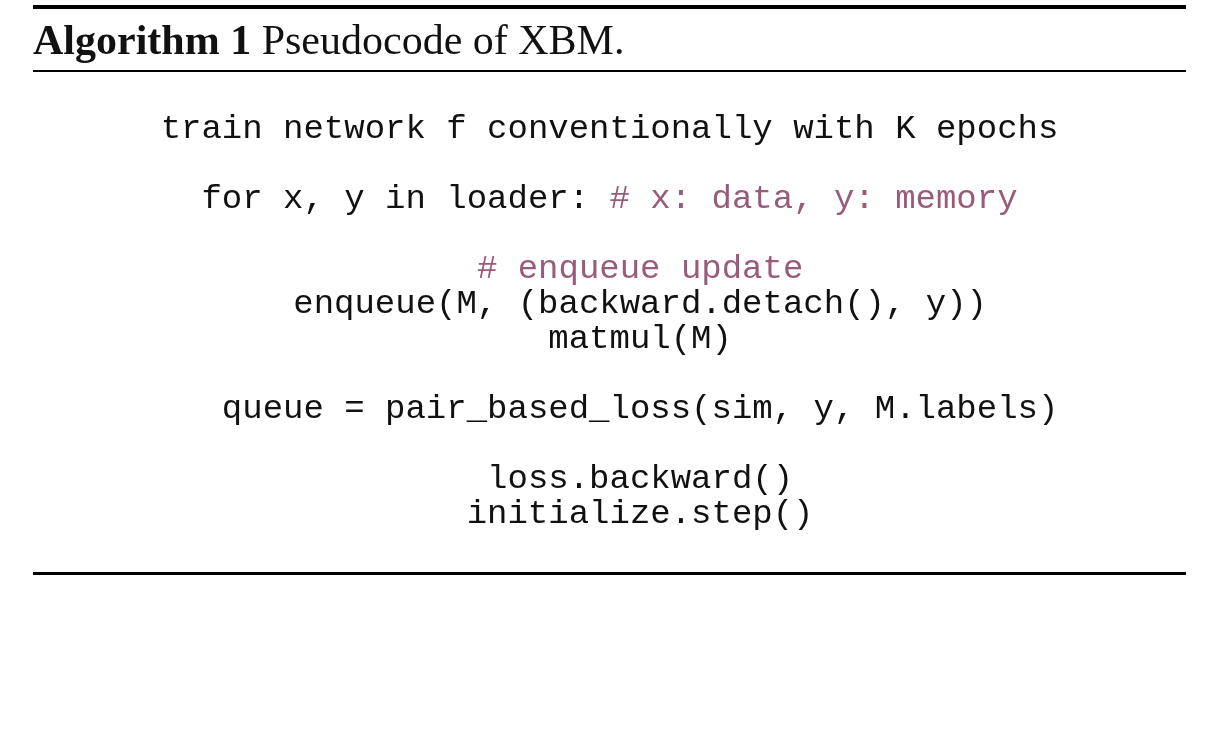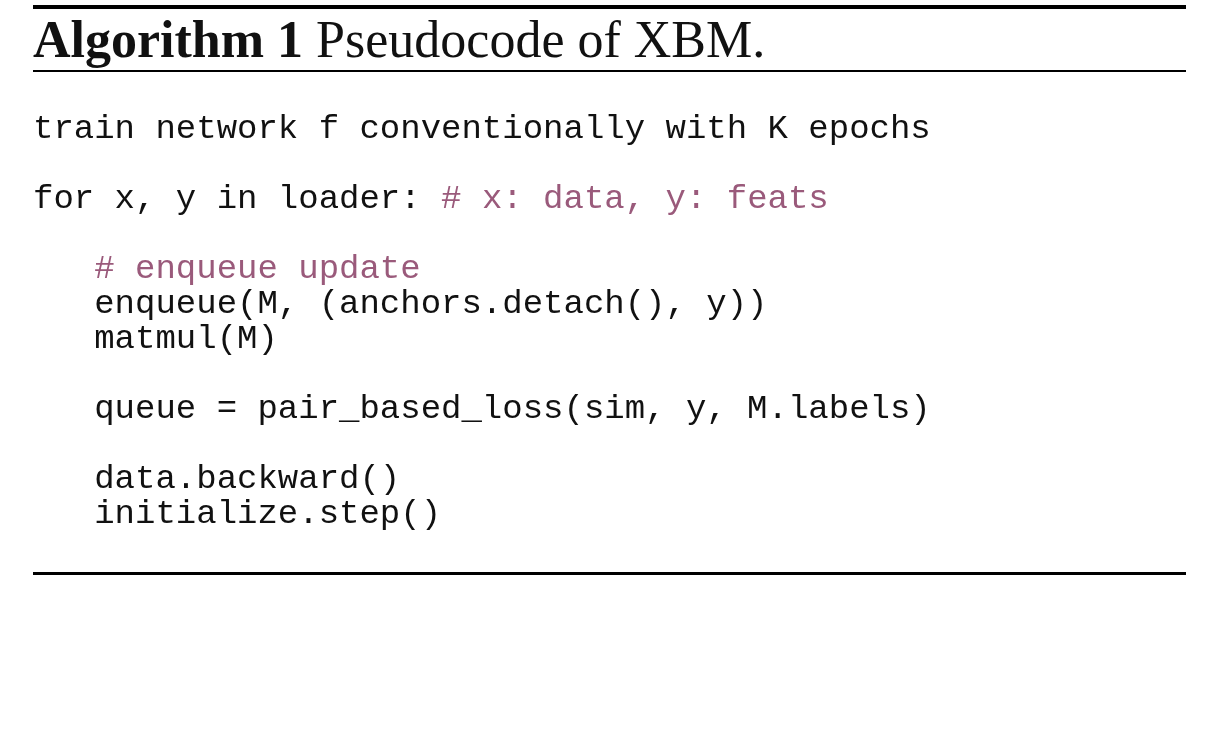--- a/index.html
+++ b/index.html
@@ -25,30 +25,31 @@
     width: 100%;
     background: var(--rule, #000000);
   }
   .rule.top    { margin-top: 5px; height: 4px; }
   .rule.mid    { height: 2px; }
   .rule.bottom { margin-top: 40px; height: 3px; }
   .title-row {
     height: 61px;
     display: flex;
     align-items: center;
-    font-size: 52px;
+    font-size: 42px;
     line-height: 1;
     color: var(--ink, #111111);
     white-space: pre;
   }
   .title-row .algo-label {
     font-weight: bold;
   }
   .code-block {
     margin-top: 40px;
+    text-align: center;
   }
   .code-line {
     height: 35px;
     line-height: 35px;
     font-family: "Liberation Mono", "DejaVu Sans Mono", monospace;
     font-size: 34px;
     white-space: pre;
     color: var(--ink, #111111);
   }
   .code-line .seg-comment {
@@ -63,28 +64,28 @@
 
     <div class="rule top"></div>
 
     <div class="title-row"><span class="algo-label">Algorithm 1</span><span> Pseudocode of XBM.</span></div>
 
     <div class="rule mid"></div>
 
     <div class="code-block" id="code-block">
         <div class="code-line"><span class="seg-code">train network f conventionally with K epochs</span></div>
         <div class="code-line"></div>
-        <div class="code-line"><span class="seg-code">for x, y in loader: </span><span class="seg-comment"># x: data, y: feats</span></div>
+        <div class="code-line"><span class="seg-code">for x, y in loader: </span><span class="seg-comment"># x: data, y: memory</span></div>
         <div class="code-line"></div>
         <div class="code-line"><span class="seg-code">   </span><span class="seg-comment"># enqueue update</span></div>
-        <div class="code-line"><span class="seg-code">   enqueue(M, (anchors.detach(), y))</span></div>
+        <div class="code-line"><span class="seg-code">   enqueue(M, (backward.detach(), y))</span></div>
         <div class="code-line"><span class="seg-code">   matmul(M)</span></div>
         <div class="code-line"></div>
         <div class="code-line"><span class="seg-code">   queue = pair_based_loss(sim, y, M.labels)</span></div>
         <div class="code-line"></div>
-        <div class="code-line"><span class="seg-code">   data.backward()</span></div>
+        <div class="code-line"><span class="seg-code">   loss.backward()</span></div>
         <div class="code-line"><span class="seg-code">   initialize.step()</span></div>
       </div>
 
     <div class="rule bottom"></div>
 
   </div>
 </div>
 
 </body></html>

